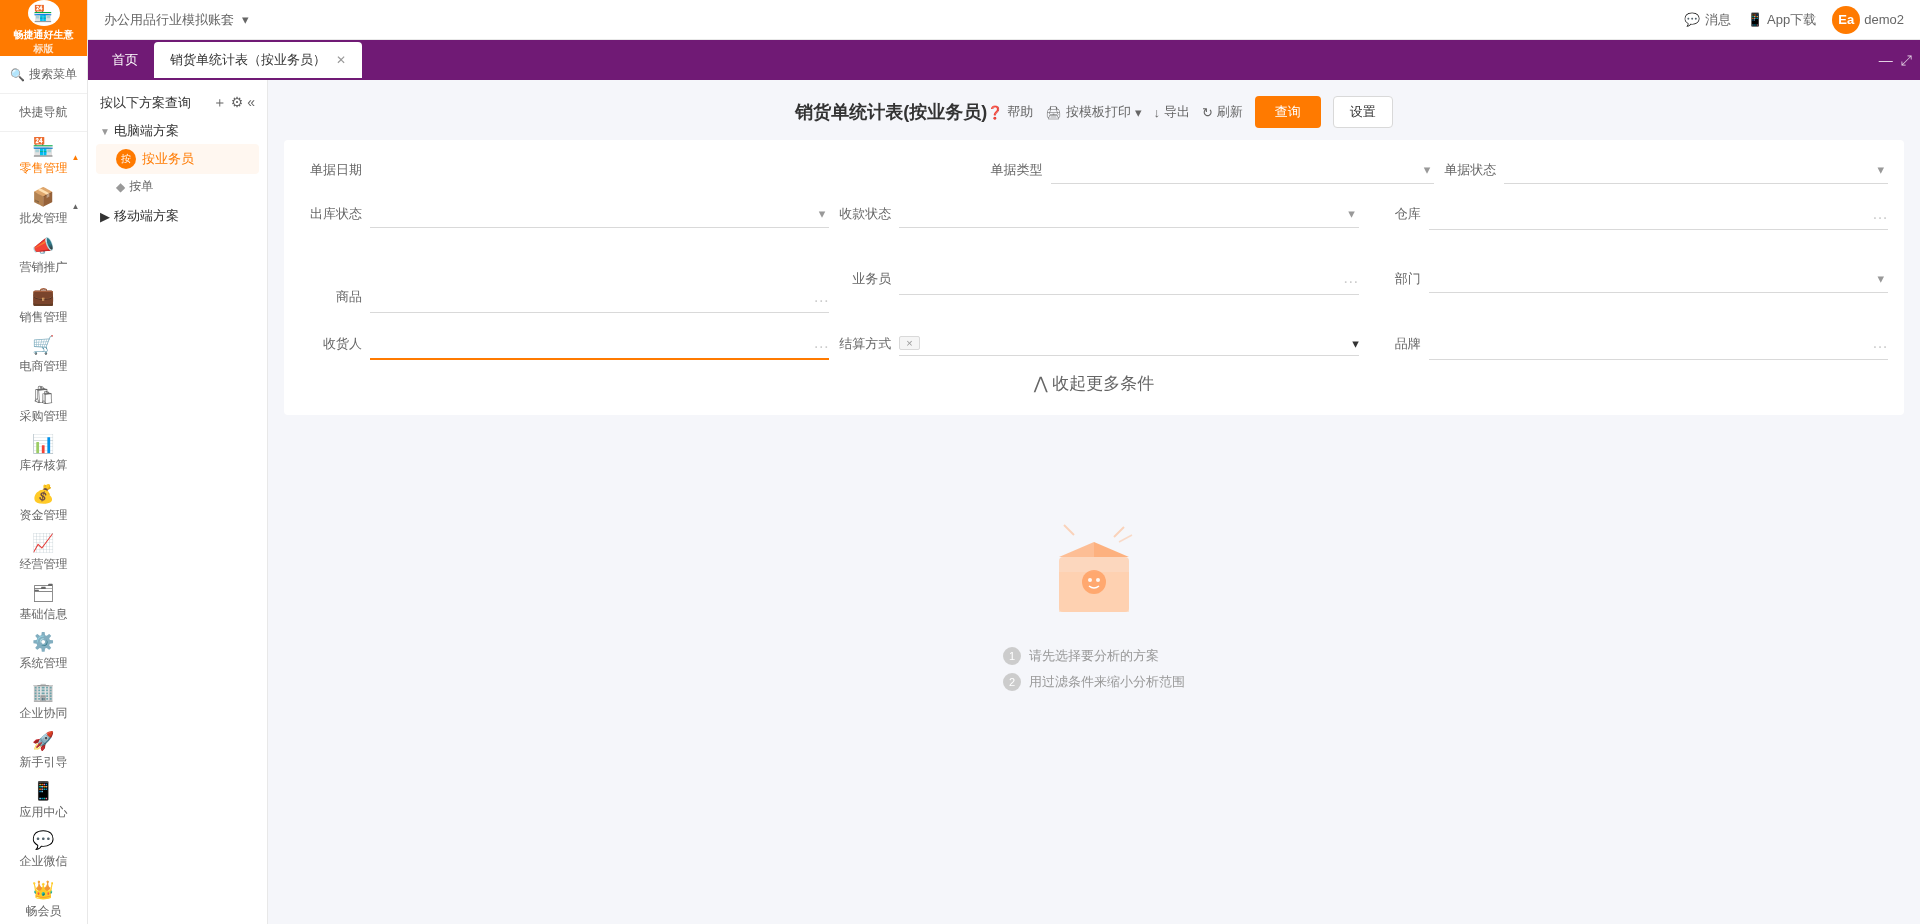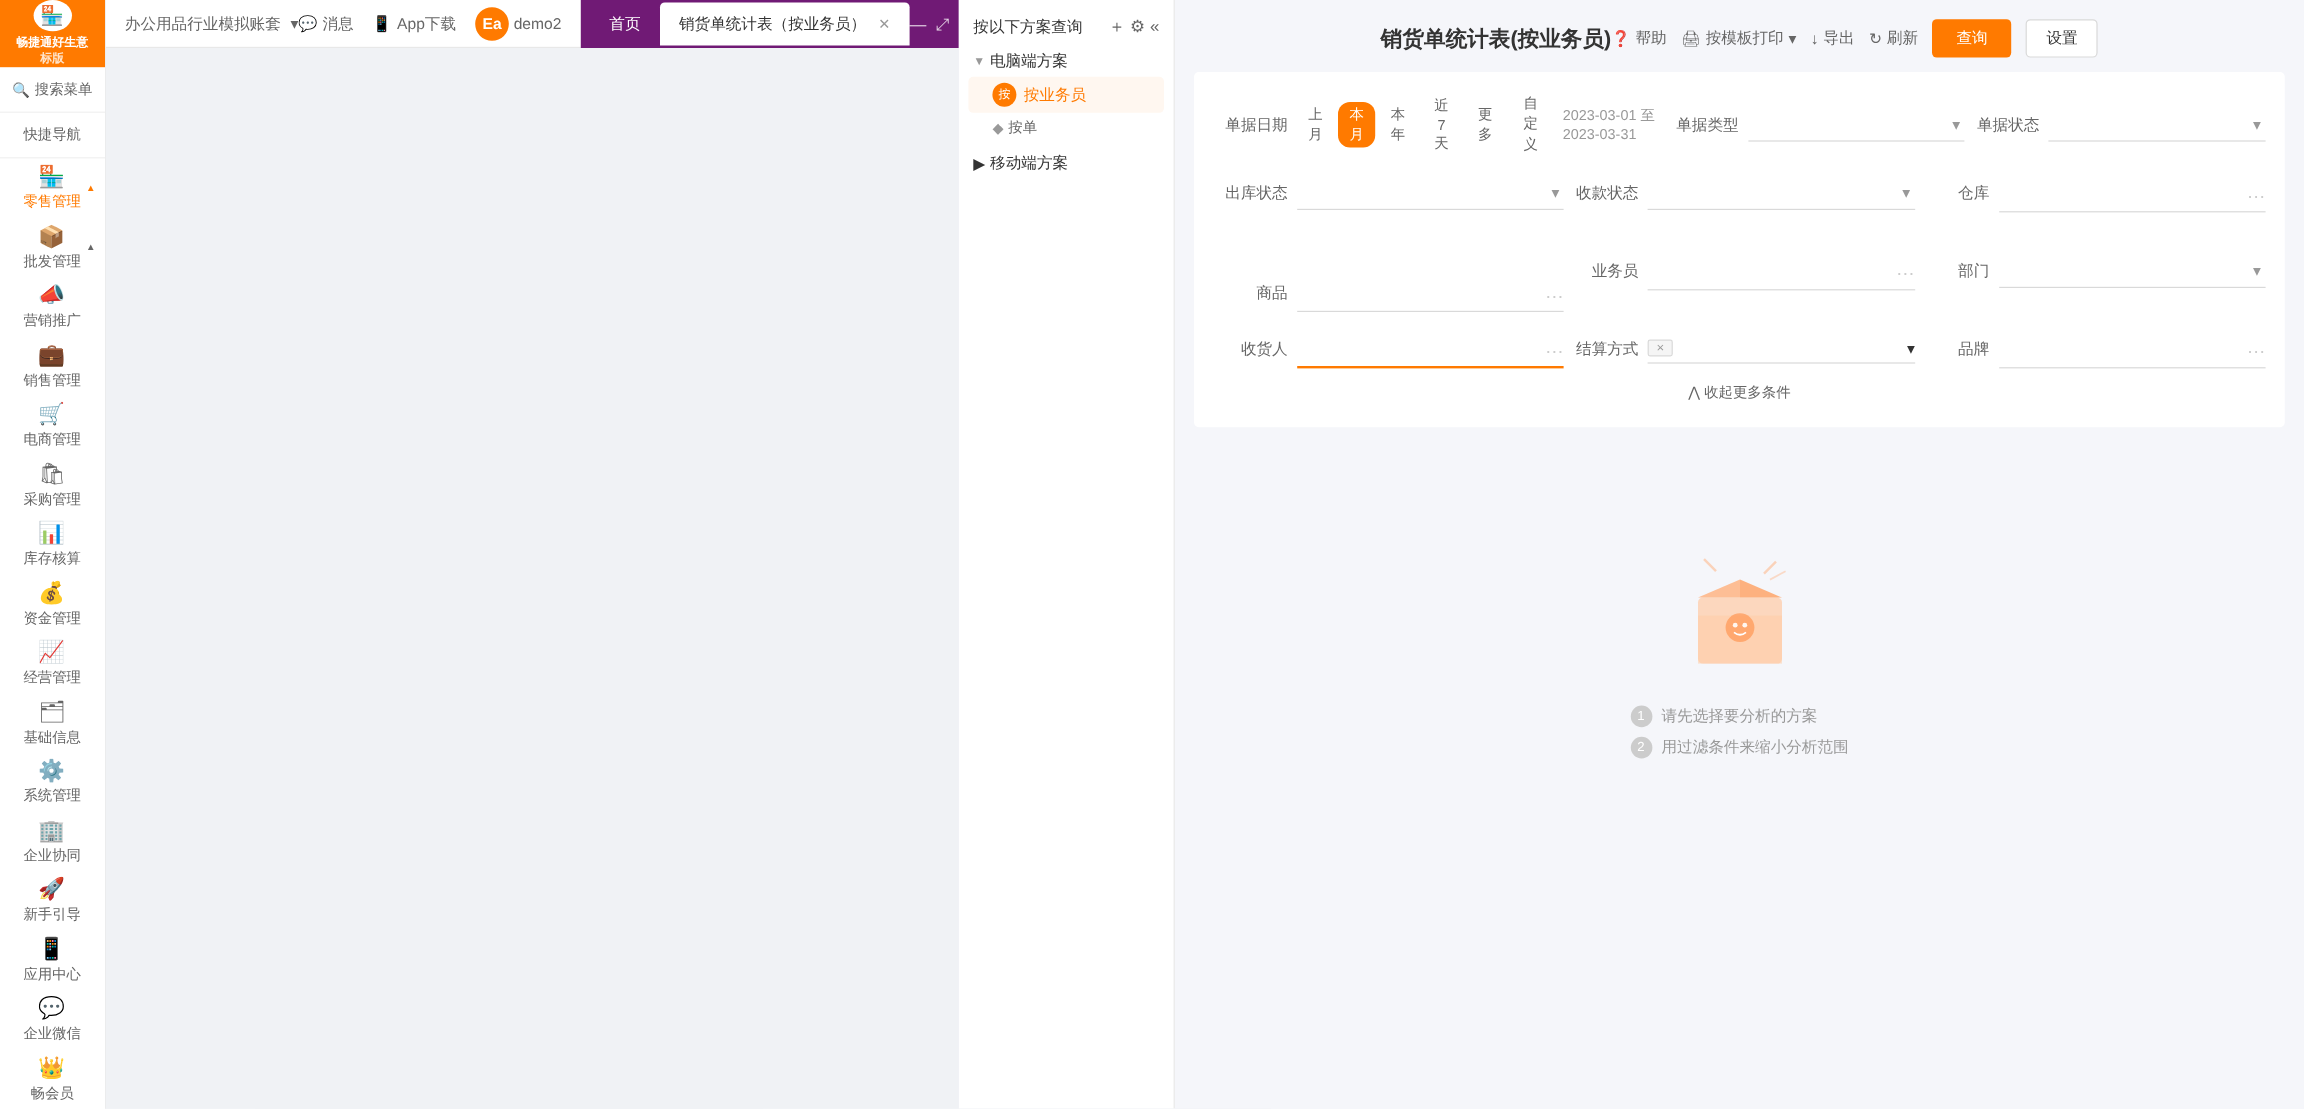--- a/index.html
+++ b/index.html
@@ -12,21 +12,21 @@
     .sidebar-logo-icon span { color: #ff7a00; font-size: 16px; font-weight: bold; }
     .sidebar-search { width: 88px; height: 40px; display: flex; align-items: center; justify-content: center; cursor: pointer; color: #666; font-size: 12px; border-bottom: 1px solid #f0f0f0; }
     .sidebar-nav-btn { width: 88px; height: 40px; display: flex; align-items: center; justify-content: center; cursor: pointer; color: #666; font-size: 12px; border-bottom: 1px solid #f0f0f0; }
     .sidebar-menu-item { width: 88px; height: 52px; display: flex; flex-direction: column; align-items: center; justify-content: center; cursor: pointer; color: #666; font-size: 12px; }
     .sidebar-menu-item.active { color: #ff7a00; }
     .sidebar-menu-item .menu-icon { font-size: 18px; margin-bottom: 2px; }
     .sidebar-menu-item.has-arrow { position: relative; }
     .sidebar-menu-item.has-arrow::after { content: '▲'; font-size: 8px; position: absolute; right: 8px; top: 50%; transform: translateY(-50%); }
 
     
-    .main { flex: 1; display: flex; flex-direction: row; overflow: hidden; }
+    .main { flex: 1; display: flex; flex-direction: column; overflow: hidden; }
 
     
     .top-header { height: 40px; background: #fff; display: flex; align-items: center; justify-content: space-between; padding: 0 16px; border-bottom: 1px solid #e8e8e8; }
     .top-header-left { display: flex; align-items: center; gap: 8px; color: #666; font-size: 13px; cursor: pointer; }
     .top-header-right { display: flex; align-items: center; gap: 16px; color: #666; font-size: 13px; }
     .top-header-right .item { display: flex; align-items: center; gap: 4px; cursor: pointer; }
     .avatar { width: 28px; height: 28px; border-radius: 50%; background: #ff7a00; display: flex; align-items: center; justify-content: center; color: #fff; font-size: 11px; overflow: hidden; }
 
     
     .tab-bar { height: 40px; background: #701a75; display: flex; align-items: center; padding: 0 8px; gap: 0; }
@@ -75,21 +75,21 @@
     .filter-select .arrow { color: #999; }
     .filter-dots { color: #ccc; font-size: 16px; cursor: pointer; }
     .filter-tag { display: inline-flex; align-items: center; background: #f5f5f5; border: 1px solid #d9d9d9; border-radius: 2px; padding: 0 6px; font-size: 12px; color: #333; gap: 4px; }
     .filter-tag .close-x { cursor: pointer; color: #999; font-size: 11px; }
 
     .date-filter { display: flex; align-items: center; gap: 4px; }
     .date-btn { padding: 2px 8px; border-radius: 2px; cursor: pointer; font-size: 12px; color: #666; border: none; background: none; }
     .date-btn.active { background: #ff7a00; color: #fff; border-radius: 10px; }
     .date-range { font-size: 12px; color: #999; margin-left: 4px; }
 
-    .collapse-row { text-align: center; padding: 4px 0; color: #666; font-size: 12px; cursor: pointer; }
+    .collapse-row { text-align: center; padding: 4px 0; color: #666; font-size: 17px; cursor: pointer; }
     .collapse-row span { cursor: pointer; }
 
     
     .empty-state { display: flex; flex-direction: column; align-items: center; justify-content: center; padding: 80px 20px; color: #999; }
     .empty-tips { display: flex; flex-direction: column; gap: 8px; }
     .empty-tip { display: flex; align-items: center; gap: 8px; font-size: 13px; color: #999; }
     .tip-num { width: 18px; height: 18px; border-radius: 50%; background: #ccc; color: #fff; font-size: 11px; display: flex; align-items: center; justify-content: center; flex-shrink: 0; }
   </style>
 </head>
 <body>
@@ -282,29 +282,20 @@
           <button class="btn-secondary">设置</button>
         </div>
       </div>
 
       <div class="filter-card">
 
         <div style="display:flex;align-items:center;margin-bottom:14px;gap:0;">
 
           <div style="display:flex;align-items:center;flex:1.5;">
             <span class="filter-label">单据日期</span>
-            <div class="date-filter">
-              <button class="date-btn">上月</button>
-              <button class="date-btn active">本月</button>
-              <button class="date-btn">本年</button>
-              <button class="date-btn">近7天</button>
-              <button class="date-btn">更多</button>
-              <button class="date-btn">自定义</button>
-              <span class="date-range">2023-03-01 至 2023-03-31</span>
-            </div>
           </div>
 
           <div style="display:flex;align-items:center;flex:1;">
             <span class="filter-label">单据类型</span>
             <div class="filter-control">
               <div class="filter-select">
                 <span></span>
                 <span class="arrow">▾</span>
               </div>
             </div>

